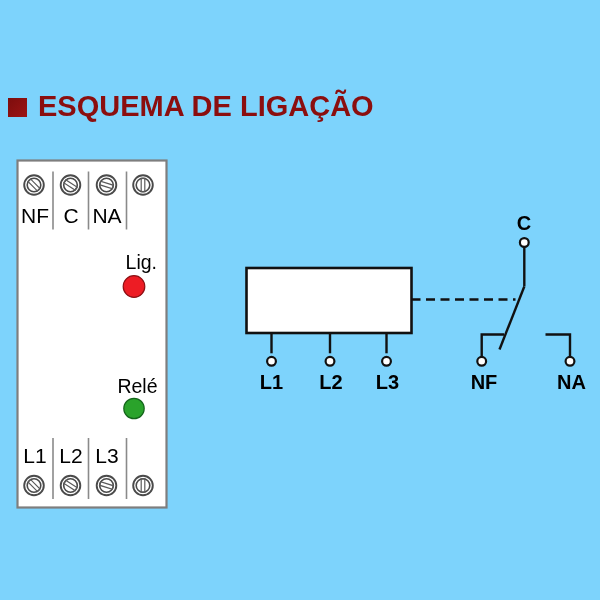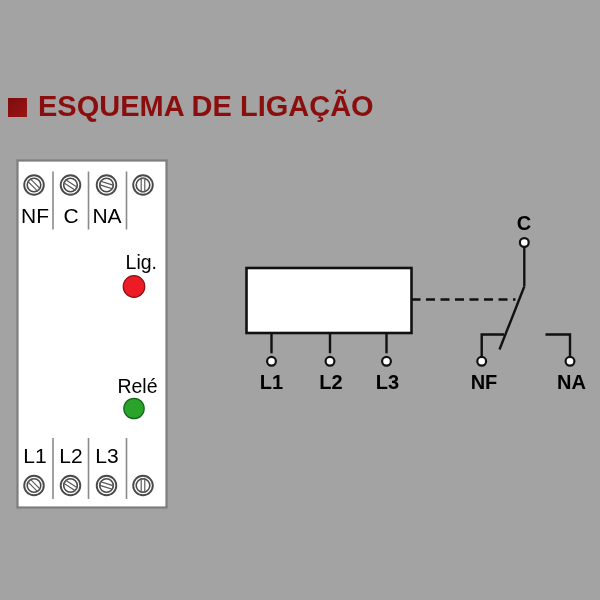--- a/index.html
+++ b/index.html
@@ -1,20 +1,20 @@
 <!DOCTYPE html>
 <html><head>
 <meta charset="utf-8">
 <style>
   html, body { margin: 0; padding: 0; background: #ffffff; }
   .page {
     position: relative;
     width: 600px;
     height: 600px;
-    background: #a3a3a3;
+    background: #7dd3fc;
     overflow: hidden;
     font-family: "Liberation Sans", sans-serif;
   }
 
   
   .title-row { position: absolute; left: 0; top: 0; }
   .bullet {
     position: absolute;
     left: 8px; top: 98px;
     width: 19px; height: 19px;

